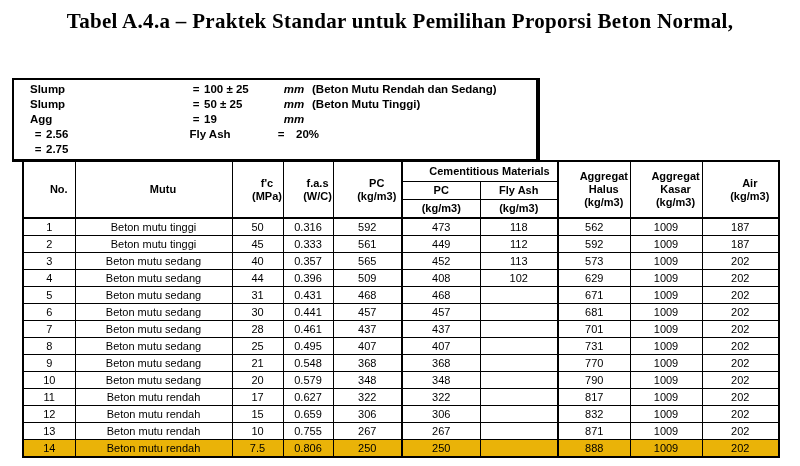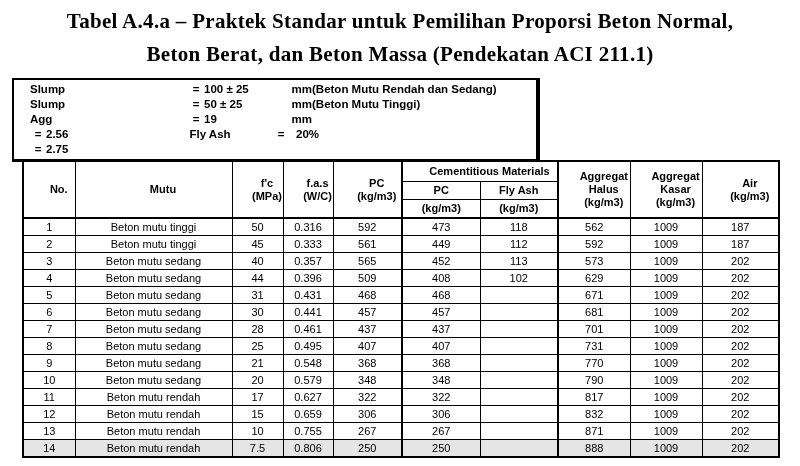--- a/index.html
+++ b/index.html
@@ -38,21 +38,21 @@
     border-bottom-width: 3px;
     padding: 2px 0 2px 16px;
     font-size: 11.5px;
     font-weight: bold;
     line-height: 15px;
   }
   .info-row { display: flex; white-space: nowrap; }
   .info-row .lbl  { width: 158px; text-align: left; }
   .info-row .eq   { width: 16px;  text-align: center; }
   .info-row .val  { width: 72px;  }
-  .info-row .unit { width: 36px;  text-align: right; }
+  .info-row .unit { width: 36px;  text-align: center; font-style: italic; }
   .info-row .note { flex: 1; text-align: center; display: flex; }
   .info-row .note .nlbl { width: 112px; }
   .info-row .note .neq  { width: 30px; }
 
   
   .main-table {
     position: absolute;
     left: 22px;
     top: 160px;
     width: 756px;
@@ -83,21 +83,20 @@
   .grp-l { border-left: 2px solid #000 !important; }
   .grp-r { border-right: 2px solid #000 !important; }
 </style>
 </head>
 <body>
 
 <div class="page">
 
   <div class="doc-title">
     <div>Tabel A.4.a – Praktek Standar untuk Pemilihan Proporsi Beton Normal,</div>
-    <div>Beton Berat, dan Beton Massa (Pendekatan ACI 211.1)</div>
   </div>
 
   <div class="info-box">
     <div class="info-row">
       <span class="lbl">Slump</span>
       <span class="eq">=</span>
       <span class="val">100 ± 25</span>
       <span class="unit">mm</span>
       <span class="note">(Beton Mutu Rendah dan Sedang)</span>
     </div>
@@ -337,21 +336,21 @@
           <td>Beton mutu rendah</td>
           <td>10</td>
           <td>0.755</td>
           <td>267</td>
           <td class="grp-l">267</td>
           <td class="grp-r"></td>
           <td>871</td>
           <td>1009</td>
           <td>202</td>
         </tr>
-        <tr style="background: #e5e5e5;">
+        <tr style="background: #eab308;">
           <td>14</td>
           <td>Beton mutu rendah</td>
           <td>7.5</td>
           <td>0.806</td>
           <td>250</td>
           <td class="grp-l">250</td>
           <td class="grp-r"></td>
           <td>888</td>
           <td>1009</td>
           <td>202</td>

